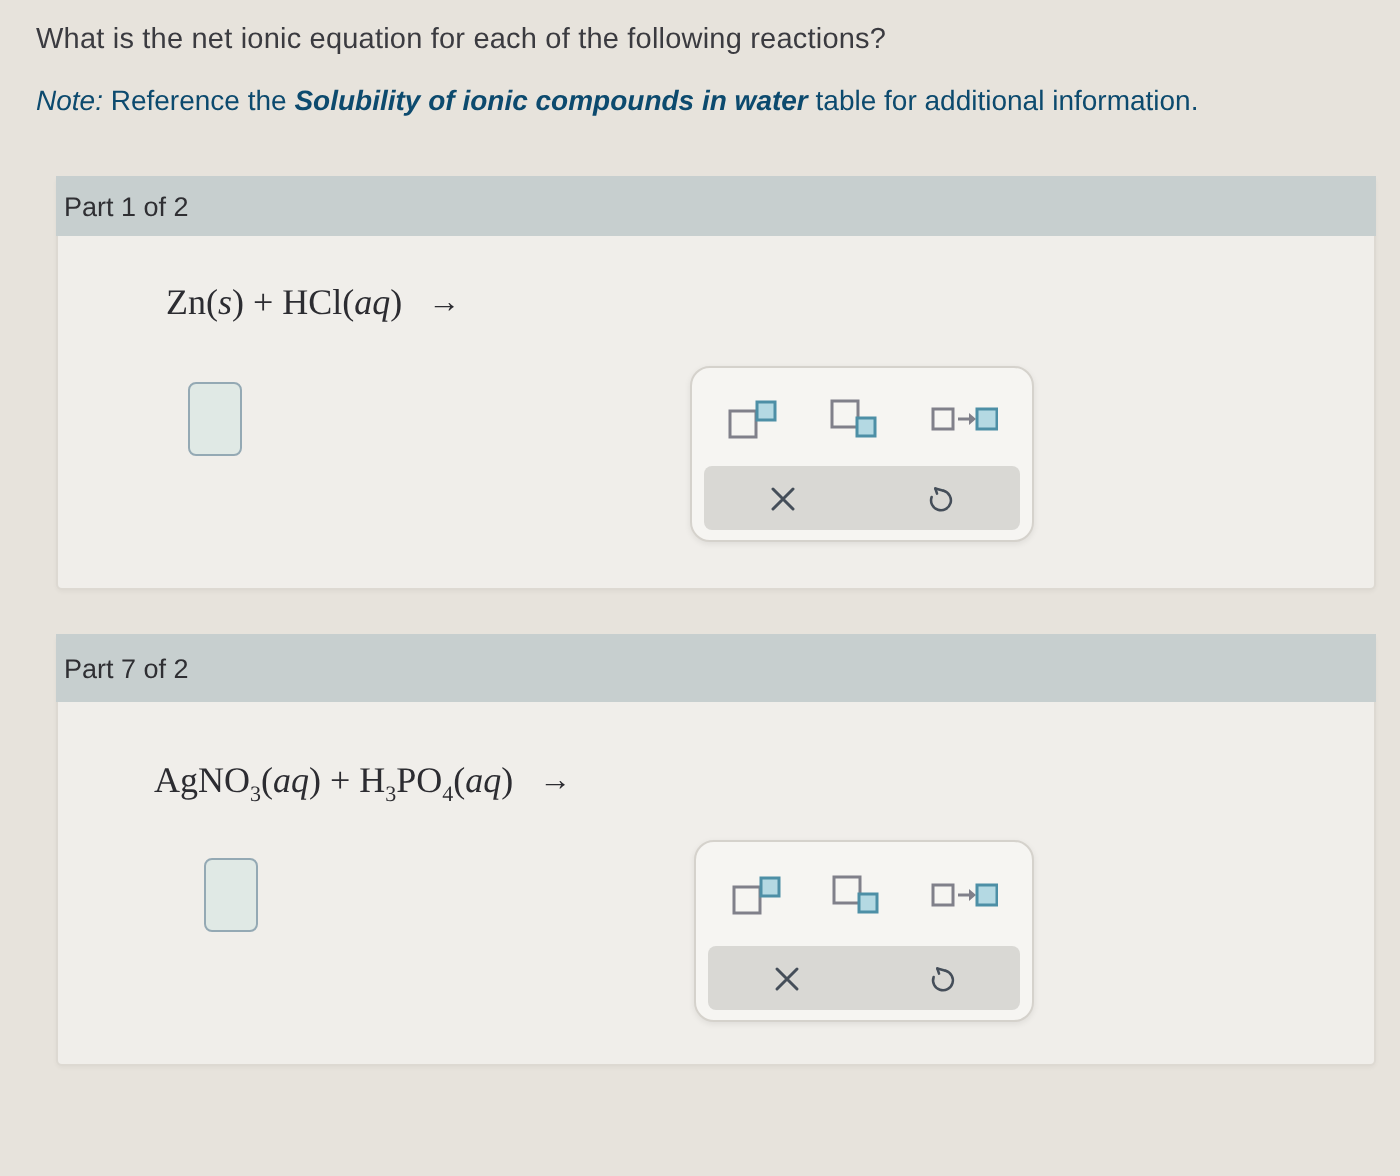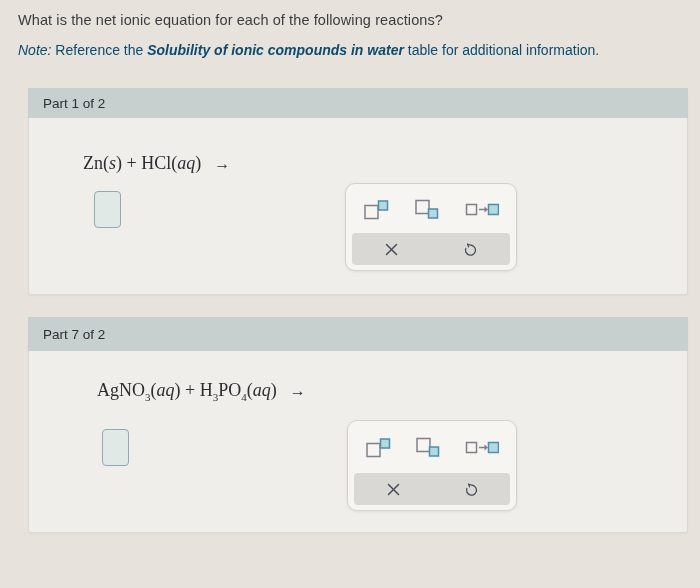--- a/index.html
+++ b/index.html
@@ -32,34 +32,34 @@
     border-radius:0 0 3px 3px;
     box-shadow:0 1px 2px rgba(0,0,0,0.04);
   }
   .card-1 { top:89px; height:206px; }
   .card-2 { top:318px; height:215px; }
 
   .part-header {
     height:30px; width:calc(100% + 2px); margin-left:-1px; margin-top:-1px;
     background:#c7cfcf;
     display:flex; align-items:center;
-    padding-left:15px;
+    padding-left:4px;
     font-size:13.5px; color:#2f2f33;
   }
   .card-2 .part-header { height:34px; }
 
   
   .equation {
     position:absolute;
     font-family:"Liberation Serif", serif;
     font-size:18px; color:#2c2c31;
     display:flex; align-items:center;
   }
-  .card-1 .equation { left:54px; top:64px; }
-  .card-2 .equation { left:68px; top:62px; }
+  .card-1 .equation { left:54px; top:52px; }
+  .card-2 .equation { left:48px; top:62px; }
   .equation sub { font-size:11px; line-height:0; }
   .eq-arrow {
     margin-left:13px; font-family:"Liberation Sans", sans-serif;
     font-size:16px; color:#2c2c31; font-weight:bold;
   }
 
   
   .answer-box {
     position:absolute;
     width:27px; height:37px;

